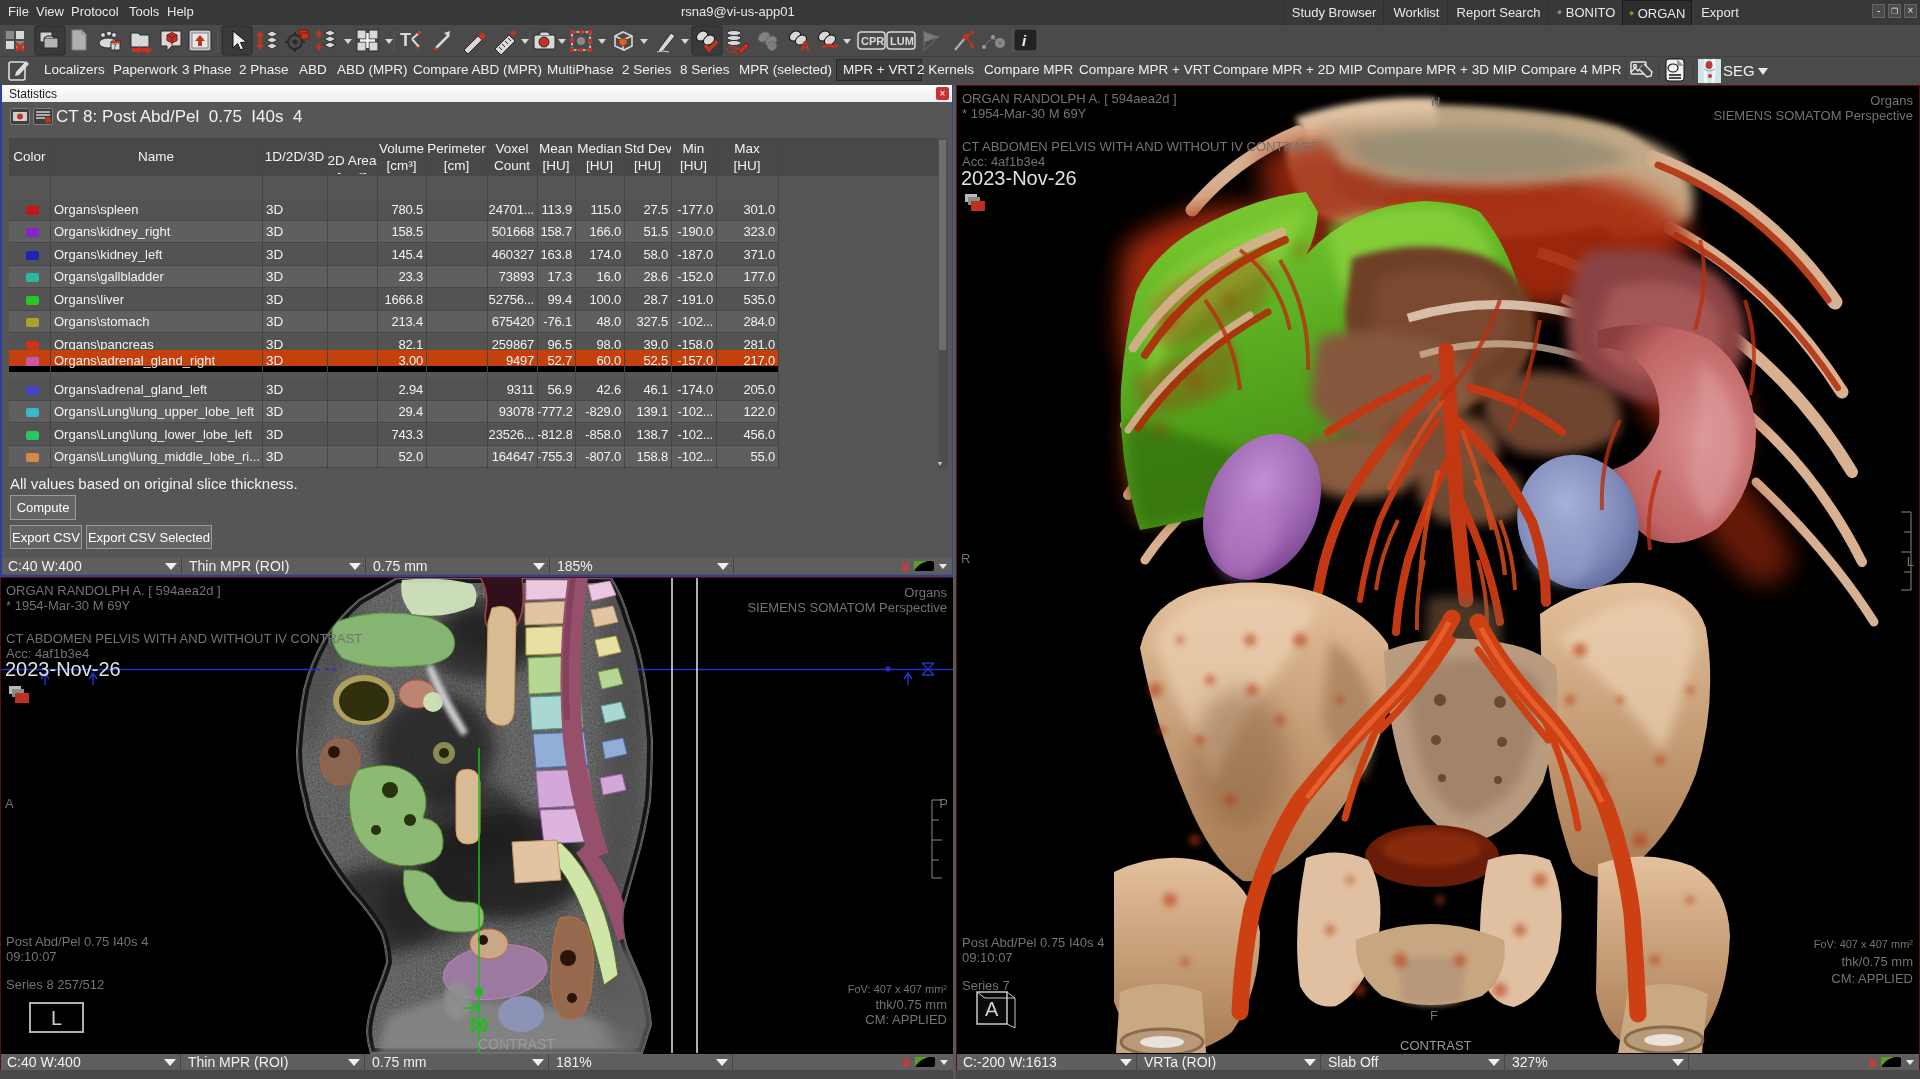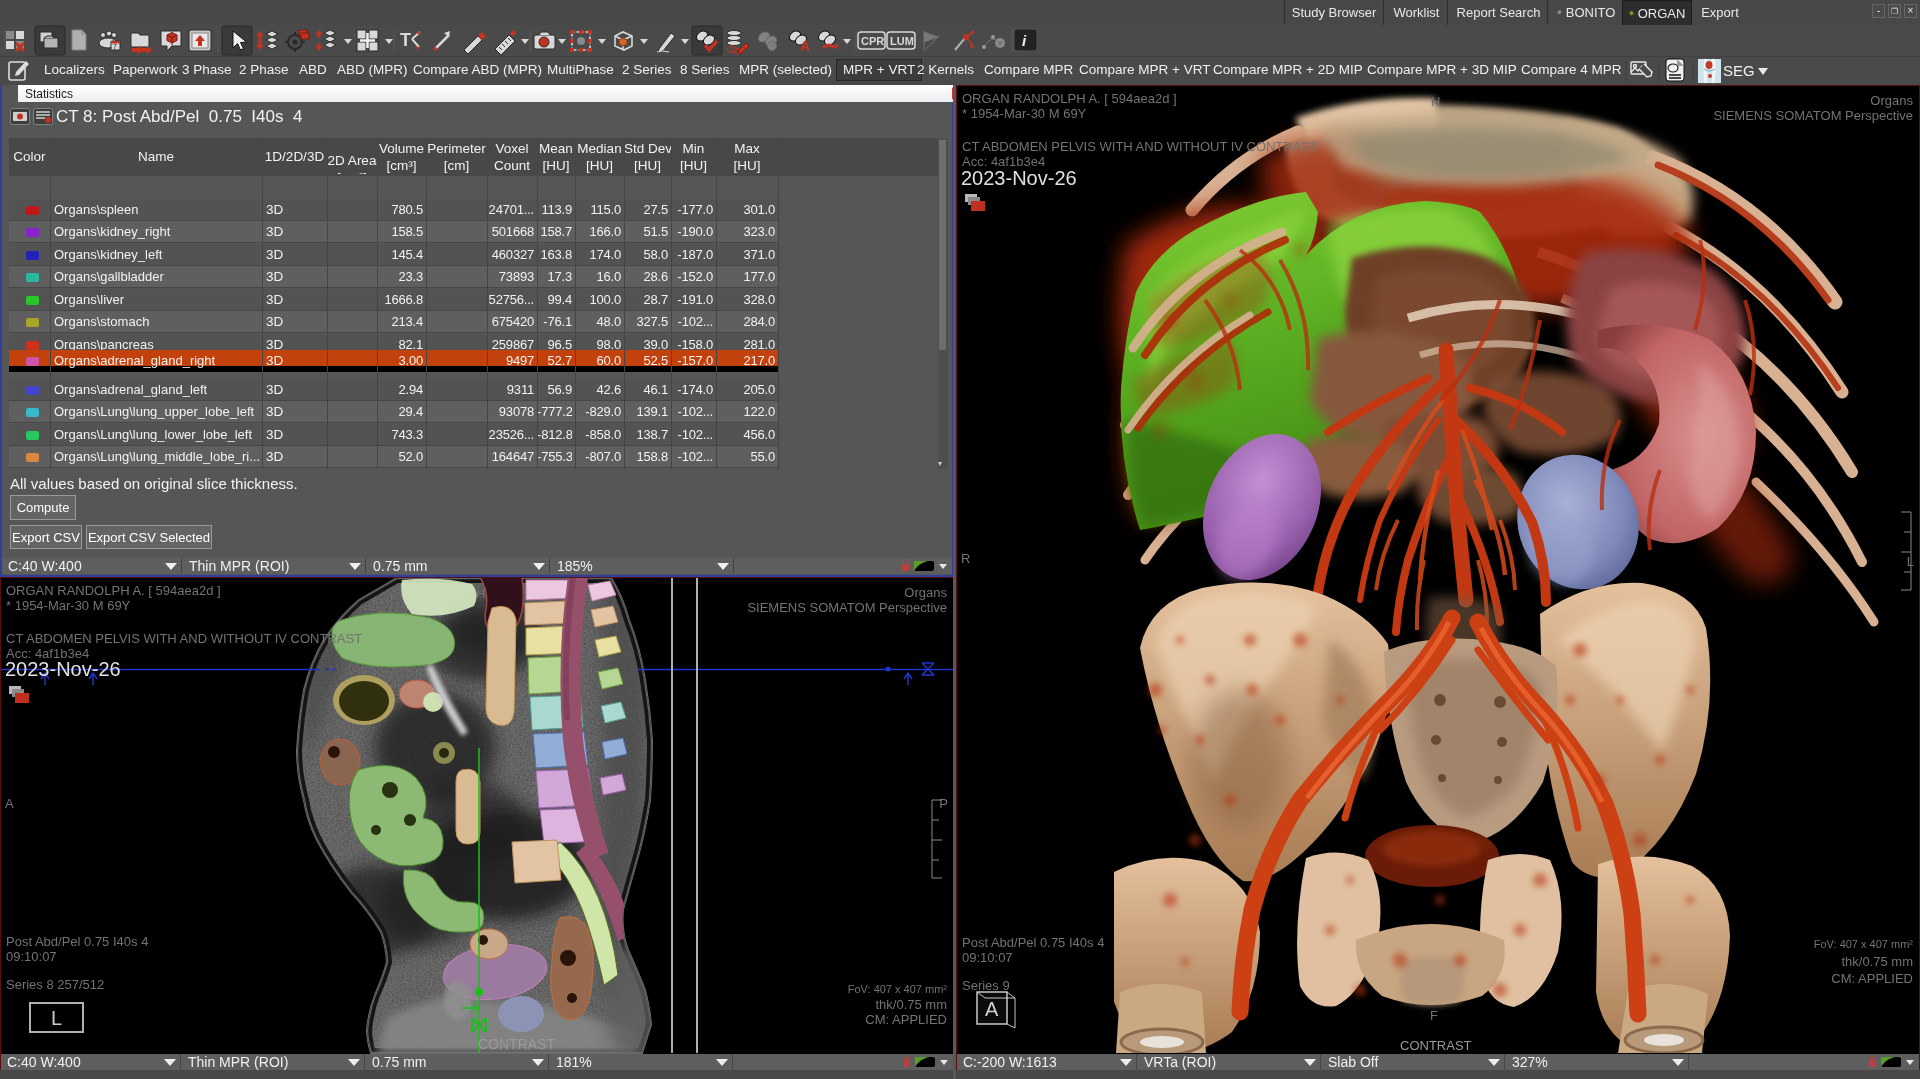--- a/index.html
+++ b/index.html
@@ -11,21 +11,21 @@
   #menubar .mi { position:absolute; top:4px; }
   
   .ttab { position:absolute; top:0; height:25px; line-height:25px; color:#e8e8e8; font-size:13px; text-align:center; }
   
   #toolbar { position:absolute; left:0; top:25px; width:1920px; height:32px; background:#4a4a4a; border-bottom:1px solid #404040; }
   
   #tabrow { position:absolute; left:0; top:57px; width:1920px; height:28px; background:#4a4a4a; color:#f0f0f0; font-size:13.5px; white-space:nowrap; }
   #tabrow .pt { position:absolute; top:5px; }
   
   #stats { position:absolute; left:0; top:85px; width:954px; height:492px; background:#565656; border:2px solid #2e3f9e; border-top:none; }
-  #stats-title { position:absolute; left:16px; top:0; width:950px; height:17px; background:linear-gradient(#ffffff,#eeeef2); color:#1a1a1a; font-size:12px;text-decoration:underline; }
+  #stats-title { position:absolute; left:0; top:0; width:950px; height:17px; background:linear-gradient(#ffffff,#eeeef2); color:#1a1a1a; font-size:12px;text-decoration:underline; }
   .statbtn { position:absolute; background:#646464; border:1px solid #999; color:#fff; font-size:13px; text-align:center; white-space:nowrap; }
   
   #stattable { position:absolute; left:7px; top:53px; width:931px; height:331px; font-size:14px; color:#f2f2f2; }
   .th { position:absolute; background:#484848; text-align:center; line-height:17px; font-size:13.5px; white-space:nowrap; overflow:hidden; }
   .row { position:absolute; left:0; width:769px; height:22px; }
   .cell { position:absolute; top:0; height:22px; line-height:22px; overflow:hidden; white-space:nowrap; font-size:13.5px; }
   .num { text-align:right; font-size:13px; letter-spacing:-0.2px; }
   .sw { position:absolute; left:17px; top:7px; width:13px; height:9px; border-radius:2px; }
   
   .vbar { position:absolute; height:16px; background:#5e5e5e; color:#f0f0f0; font-size:14px; }
@@ -34,20 +34,28 @@
   
   #sagview { position:absolute; left:0; top:577px; width:954px; height:493px; background:#000; border:1px solid #5a0f0f; }
   #vrtview { position:absolute; left:956px; top:85px; width:964px; height:985px; background:#000; border:1px solid #5a0f0f; }
   .ovl { position:absolute; color:#737373; font-size:13px; white-space:nowrap; }
   .ovlb { position:absolute; color:#e0e0e0; font-size:20px; white-space:nowrap; }
 </style>
 </head>
 <body>
 <div id="root">
 
+  <div id="menubar">
+    <span class="mi" style="left:8px">File</span>
+    <span class="mi" style="left:36px">View</span>
+    <span class="mi" style="left:71px">Protocol</span>
+    <span class="mi" style="left:129px">Tools</span>
+    <span class="mi" style="left:167px">Help</span>
+    <span class="mi" style="left:681px">rsna9@vi-us-app01</span>
+  </div>
   <div id="toptabs">
     <div class="ttab" style="left:1284px;width:100px;border-left:1px solid #2e2e2e;border-right:1px solid #2e2e2e">Study Browser</div>
     <div class="ttab" style="left:1386px;width:62px;border-right:1px solid #2e2e2e">Worklist</div>
     <div class="ttab" style="left:1450px;width:98px;border-right:1px solid #2e2e2e">Report Search</div>
     <div class="ttab" style="left:1550px;width:72px;"><span style="color:#888;font-size:9px;vertical-align:2px">●</span> BONITO</div>
     <div class="ttab" style="left:1622px;width:70px;background:#2d2d2d;border:1px solid #1d1d1d;border-bottom:none"><span style="color:#7a9a20;font-size:9px;vertical-align:2px">●</span> ORGAN</div>
     <div class="ttab" style="left:1696px;width:48px;">Export</div>
     <div class="ttab" style="left:1748px;width:118px;margin-top:44px;">Quality Assurance</div>
     <div class="ttab" style="left:1872px;top:4px;width:13px;height:14px;line-height:11px;background:#4a4a4a;border:1px solid #666;font-size:11px">-</div>
     <div class="ttab" style="left:1888px;top:4px;width:13px;height:14px;line-height:13px;background:#4a4a4a;border:1px solid #666;font-size:8px">❐</div>
@@ -409,21 +417,21 @@
         <div class="row" style="top:150.5px;background:#535353;border-bottom:1px solid #474747">
           <div class="sw" style="background:#28c82a"></div>
           <div class="cell" style="left:45px;width:207px;font-size:13px">Organs\liver</div>
           <div class="cell" style="left:257px;width:59px">3D</div>
           <div class="cell num" style="left:368px;width:46px">1666.8</div>
           <div class="cell num" style="left:478px;width:47px">52756...</div>
           <div class="cell num" style="left:528px;width:35px">99.4</div>
           <div class="cell num" style="left:566px;width:46px">100.0</div>
           <div class="cell num" style="left:615px;width:44px">28.7</div>
           <div class="cell num" style="left:662px;width:42px">-191.0</div>
-          <div class="cell num" style="left:707px;width:59px">328.0</div>
+          <div class="cell num" style="left:707px;width:59px">535.0</div>
         </div>
         <div class="row" style="top:173px;background:#5f5f5f;border-bottom:1px solid #474747">
           <div class="sw" style="background:#a8a428"></div>
           <div class="cell" style="left:45px;width:207px;font-size:13px">Organs\stomach</div>
           <div class="cell" style="left:257px;width:59px">3D</div>
           <div class="cell num" style="left:368px;width:46px">213.4</div>
           <div class="cell num" style="left:478px;width:47px">675420</div>
           <div class="cell num" style="left:528px;width:35px">-76.1</div>
           <div class="cell num" style="left:566px;width:46px">48.0</div>
           <div class="cell num" style="left:615px;width:44px">327.5</div>
@@ -908,21 +916,21 @@
           <rect x="5" y="5" width="12" height="8" fill="#8a8a8a"></rect>
         <rect x="8" y="9" width="14" height="10" fill="#c03020"></rect>
       </svg>
       <span class="ovl" style="left:474px;top:8px">H</span>
       <span class="ovl" style="left:4px;top:465px">R</span>
       <span class="ovl" style="right:5px;top:468px">L</span>
       <span class="ovl" style="right:6px;top:7px">Organs</span>
       <span class="ovl" style="right:6px;top:22px">SIEMENS SOMATOM Perspective</span>
       <span class="ovl" style="left:5px;top:849px">Post Abd/Pel 0.75 I40s 4</span>
       <span class="ovl" style="left:5px;top:864px">09:10:07</span>
-      <span class="ovl" style="left:5px;top:892px">Series 9</span>
+      <span class="ovl" style="left:5px;top:892px">Series 7</span>
       <span class="ovl" style="left:473px;top:922px">F</span>
       <span class="ovl" style="left:443px;top:952px;color:#9a9a9a">CONTRAST</span>
       <span class="ovl" style="right:6px;top:852px;font-size:11px">FoV: 407 x 407 mm²</span>
       <span class="ovl" style="right:6px;top:868px">thk/0.75 mm</span>
       <span class="ovl" style="right:6px;top:885px">CM: APPLIED</span>
       <svg width="46" height="46" style="position:absolute;left:16px;top:898px">
         <path d="M4 8 h30 v32 h-30 Z" fill="#0a0a0a" stroke="#c8c8c8" stroke-width="1.5"></path>
         <path d="M34 8 l8 6 v30 l-8 -4 M4 8 l8 6 h30" fill="none" stroke="#c8c8c8"></path>
         <text x="12" y="32" font-size="20" fill="#d0d0d0" font-family="Liberation Sans">A</text>
       </svg>

